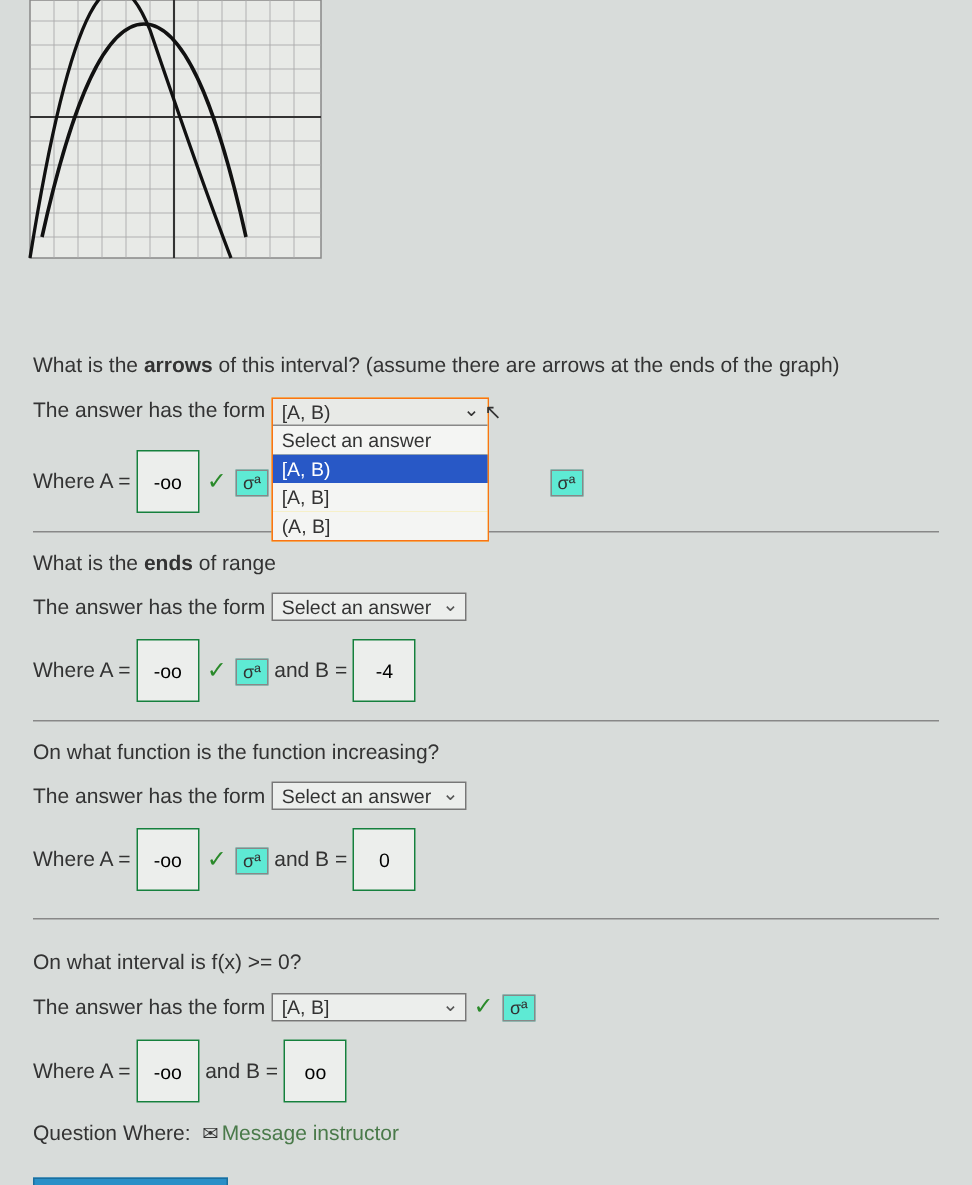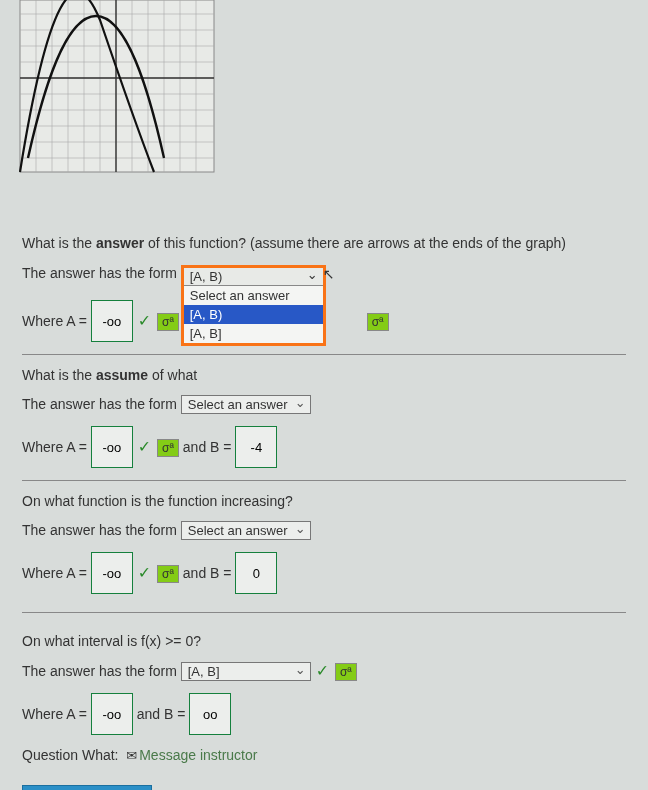--- a/index.html
+++ b/index.html
@@ -35,21 +35,21 @@
     }
     .correct-check {
       color: #2a8a2a;
       font-size: 16px;
       margin-left: 1px;
       margin-right: 2px;
     }
     .sigma-btn {
       display: inline-block;
       border: 1px solid #888;
-      background: #84cc16;
+      background: #5eead4;
       padding: 1px 4px;
       font-size: 12px;
       vertical-align: middle;
       cursor: pointer;
     }
     .select-closed {
       display: inline-block;
       border: 1px solid #777;
       background: #eceeec;
       padding: 1px 6px 1px 6px;
@@ -64,21 +64,21 @@
       top: -1px;
       font-size: 13px;
       color: #555;
     }
     .dropdown-wrap {
       display: inline-block;
       position: relative;
       vertical-align: top;
     }
     .select-open {
-      border: 3px solid #f97316;
+      border: 1px solid #f97316;
       background: #fde047;
       font-size: 13px;
       min-width: 145px;
       position: absolute;
       top: 0;
       left: 0;
       z-index: 10;
     }
     .select-open .selected-val {
       padding: 1px 20px 1px 6px;
@@ -174,51 +174,52 @@
     <path d="M 12 172 C 30 90, 55 18, 84 18 C 113 18, 138 90, 156 172" fill="none" stroke="#111" stroke-width="2.2" transform="translate(0,-20) scale(1,1)" opacity="0"></path>
     <path d="M 12 172 C 28 100, 50 30, 80 30 C 110 30, 132 100, 148 172" fill="none" stroke="#111" stroke-width="2.4" transform="translate(4,-14)"></path>
   </svg>
 
 </div>
 
 <div class="content">
 
   
   <div class="q1">
-    <span>What is the </span><strong>answer</strong><span> of this function? (assume there are arrows at the ends of the graph)</span>
+    <span>What is the </span><strong>arrows</strong><span> of this interval? (assume there are arrows at the ends of the graph)</span>
   </div>
 
   <div class="line">
     <span>The answer has the form </span>
     <span class="dropdown-wrap">
       <span class="dd-spacer"></span>
       <div class="select-open">
         <div class="selected-val">[A, B)</div>
         <div class="opt">Select an answer</div>
         <div class="opt highlight">[A, B)</div>
         <div class="opt">[A, B]</div>
+        <div class="opt">(A, B]</div>
       </div>
       <span class="cursor-icon">↖</span>
     </span>
   </div>
 
   <div class="line">
     <span>Where A = </span>
     <input class="txt-input" value="-oo" style="">
     <span class="correct-check">✓</span>
     <span class="sigma-btn">σª</span>
     <span style="display:inline-block;width:180px"></span>
     <span class="sigma-btn">σª</span>
   </div>
 
   <hr class="section-divider">
 
   
   <div class="line">
-    <span>What is the </span><strong>assume</strong><span> of what </span>
+    <span>What is the </span><strong>ends</strong><span> of range </span>
   </div>
   <div class="line">
     <span>The answer has the form </span>
     <span class="select-closed">Select an answer</span>
   </div>
   <div class="line">
     <span>Where A = </span>
     <input class="txt-input" value="-oo" style="">
     <span class="correct-check">✓</span>
     <span class="sigma-btn">σª</span>
@@ -254,21 +255,21 @@
     <span class="sigma-btn">σª</span>
   </div>
   <div class="line" style="margin-top:0">
     <span>Where A = </span>
     <input class="txt-input" value="-oo" style="">
     <span> and B = </span>
     <input class="txt-input" value="oo" style="">
   </div>
 
   <div class="help-row">
-    <span>Question What:</span>
+    <span>Question Where:</span>
     &nbsp;<span class="mail-icon">✉</span><span class="msg-link">Message instructor</span>
   </div>
 
   <button class="submit-btn">Submit Question</button>
 </div>
 
 <div class="taskbar">
   <div class="tbicon"></div>
   <div class="tbicon"></div>
   <div class="tbicon"></div>

